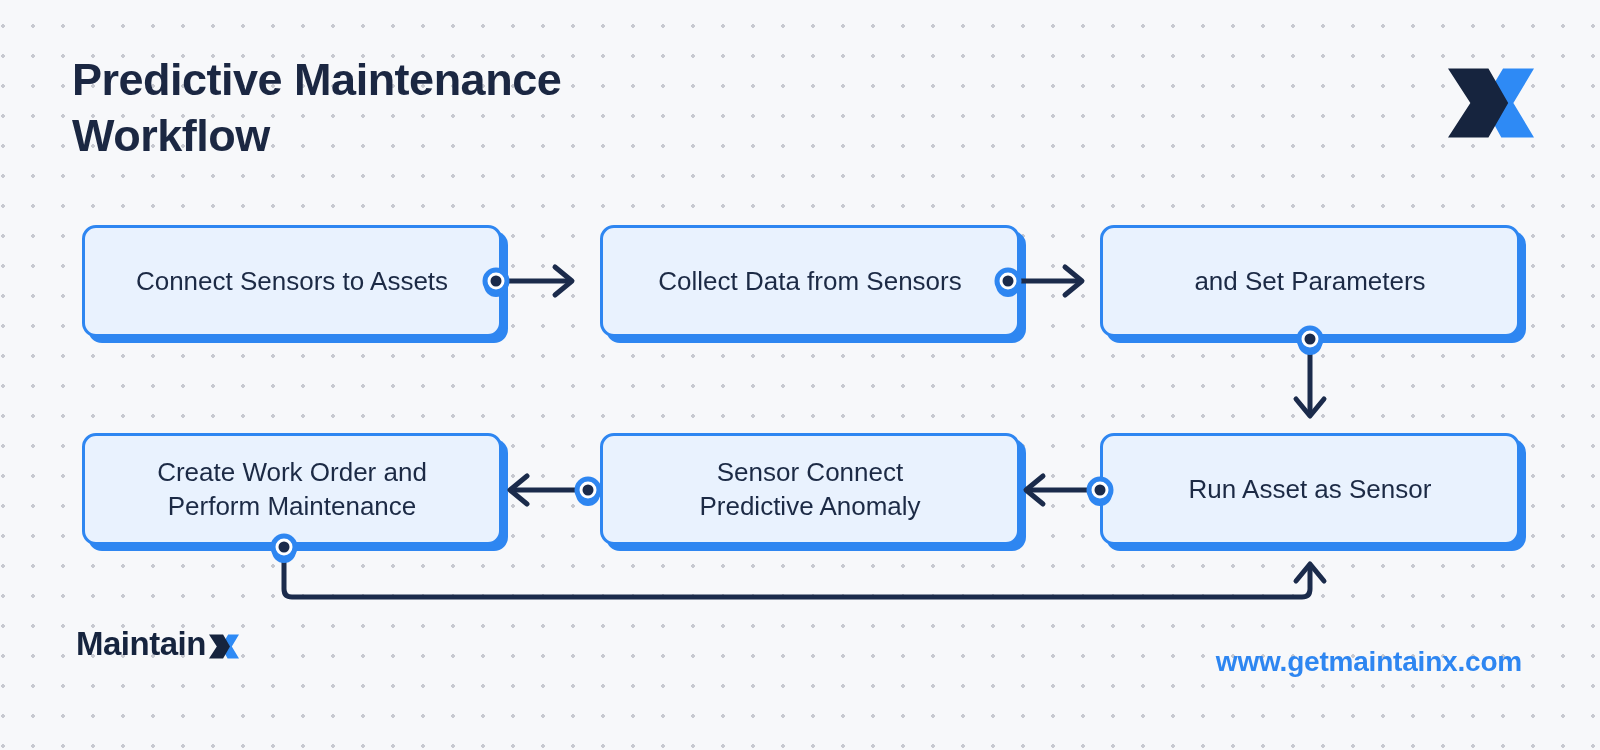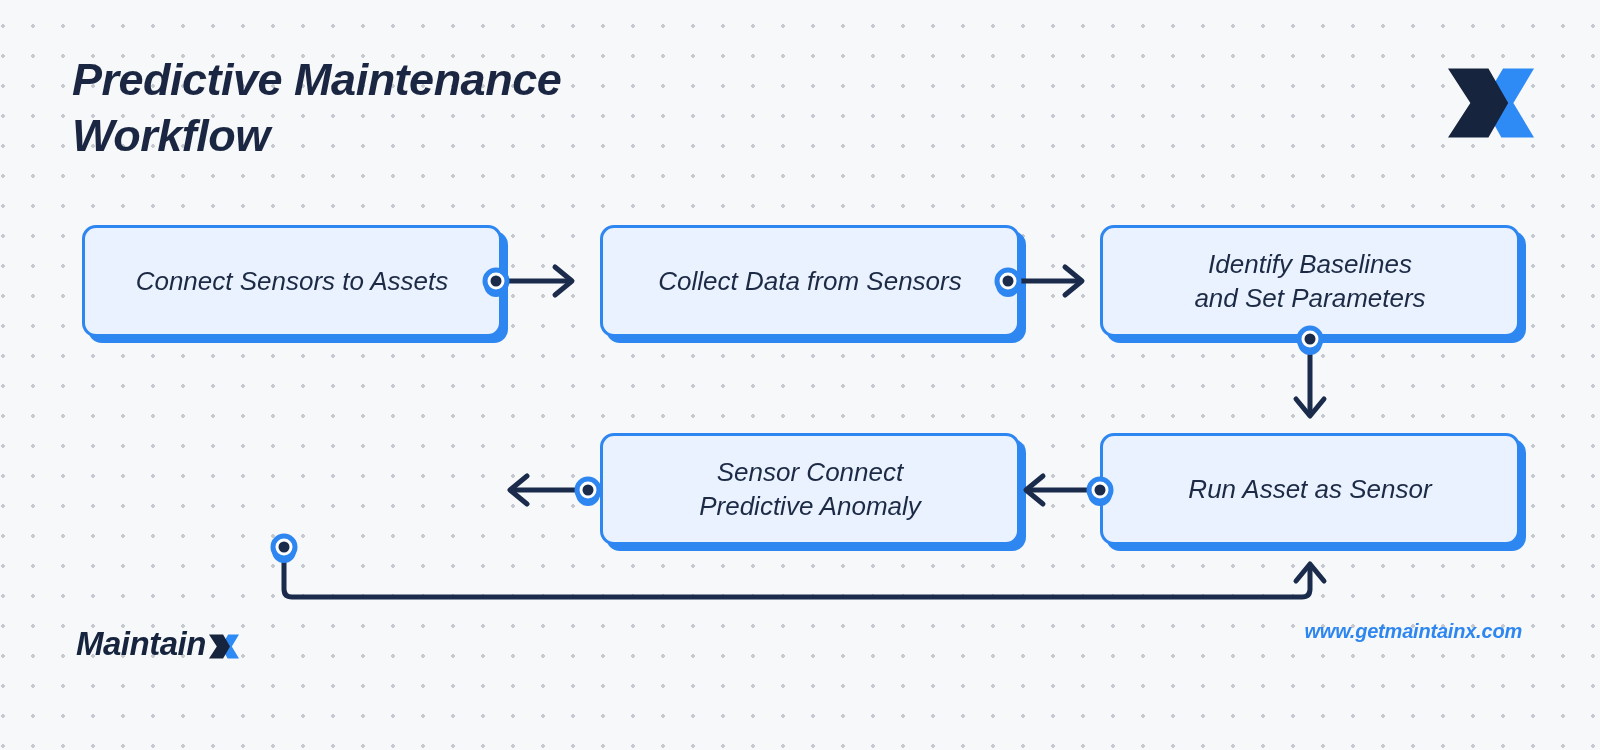--- a/index.html
+++ b/index.html
@@ -5,21 +5,20 @@
   html,body{margin:0;padding:0;}
   .canvas{
     position:relative;
     width:1600px;height:750px;
     background-color:#f7f8fa;
     background-image:radial-gradient(circle,#c7c9d0 1.7px,rgba(0,0,0,0) 1.9px);
     background-size:30px 30px;
     background-position:18px 11px;
     font-family:"Liberation Sans",sans-serif;
     overflow:hidden;
-    font-style:italic;
   }
   .title{
     position:absolute;left:72px;top:52px;
     font-size:45px;font-weight:800;line-height:56px;
     letter-spacing:-0.5px;
     color:#1b2742;
     white-space:pre-line;
   }
   .logo-x{position:absolute;left:1448px;top:68px;width:86px;height:70px;}
   .node{
@@ -38,22 +37,22 @@
   .overlay{position:absolute;left:0;top:0;width:1600px;height:750px;pointer-events:none;}
   .footer-brand{
     position:absolute;left:76px;top:624px;height:40px;
     display:flex;align-items:center;
   }
   .footer-brand .word{
     font-size:33px;font-weight:800;letter-spacing:-0.5px;color:#16243e;
   }
   .footer-brand svg{width:30px;height:25px;margin-left:3px;margin-top:4px;}
   .footer-url{
-    position:absolute;right:78px;top:620px;
-    font-size:20px;font-weight:800;letter-spacing:-0.2px;
+    position:absolute;right:78px;top:646px;
+    font-size:28px;font-weight:800;letter-spacing:-0.2px;
     color:#2e86f1;
   }
 </style>
 </head>
 <body>
 
 <div class="canvas">
 
   <div class="title">Predictive Maintenance
 Workflow</div>
@@ -70,25 +69,30 @@
   </div>
 
   <div class="node r1 c2">
     <div>
       <span>Collect Data from Sensors</span>
     </div>
   </div>
 
   <div class="node r1 c3">
     <div>
-      <span>Identify Baselines</span>
       <span>and Set Parameters</span>
     </div>
   </div>
 
+  <div class="node r2 c1">
+    <div>
+      <span>Create Work Order and</span>
+      <span>Perform Maintenance</span>
+    </div>
+  </div>
 
   <div class="node r2 c2">
     <div>
       <span>Sensor Connect</span>
       <span>Predictive Anomaly</span>
     </div>
   </div>
 
   <div class="node r2 c3">
     <div>

